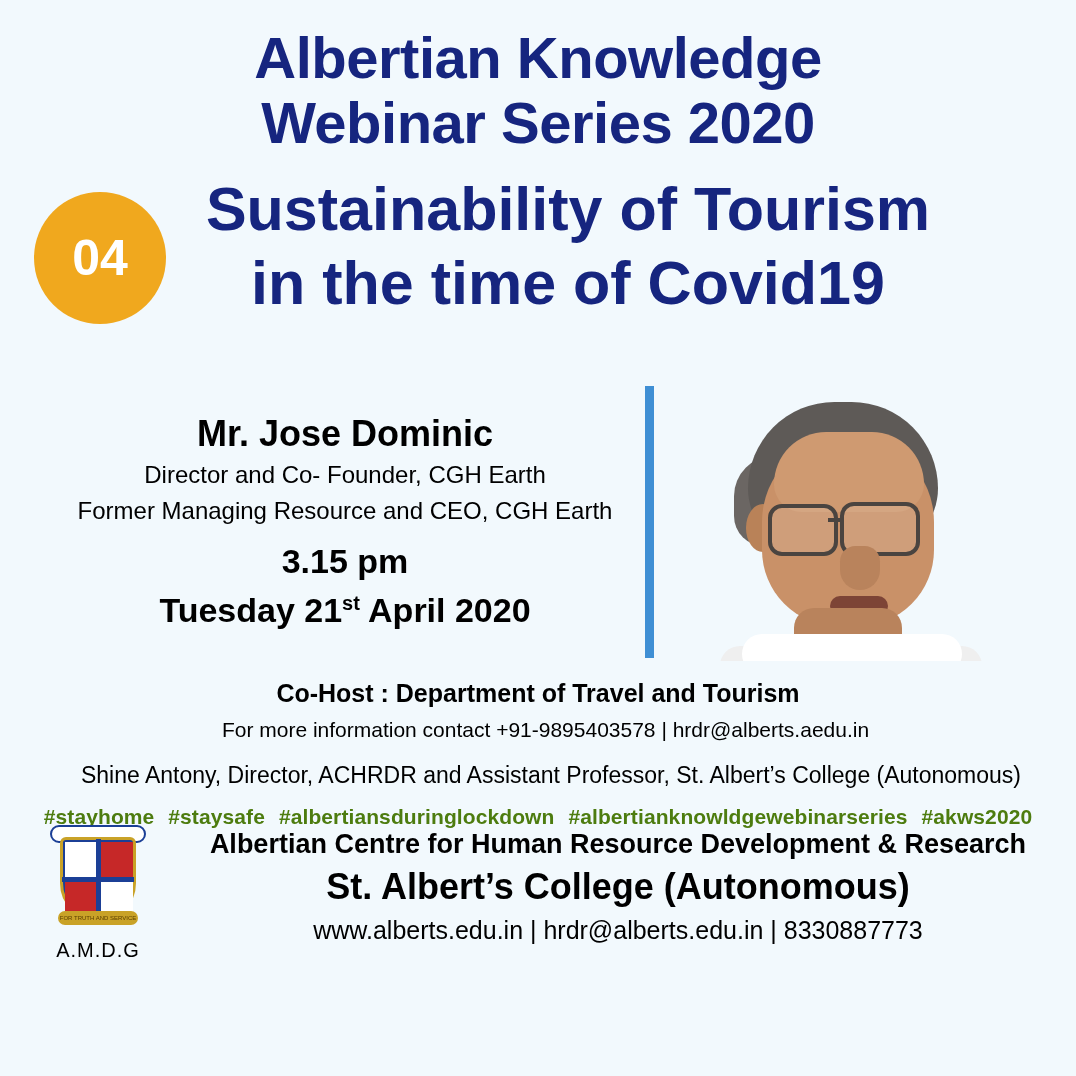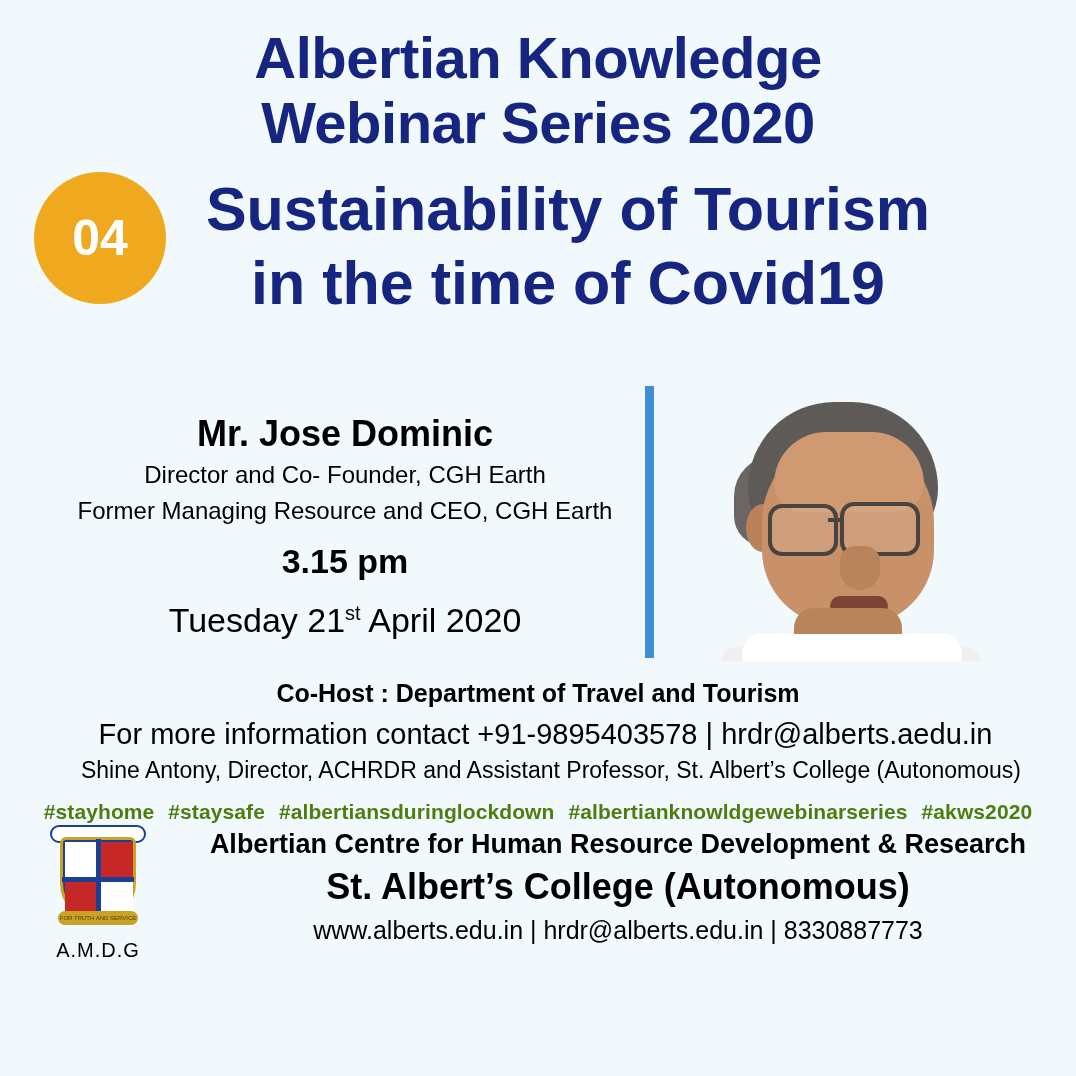--- a/index.html
+++ b/index.html
@@ -37,21 +37,21 @@
 
   
   .topic-row {
     position: relative;
     margin-top: 16px;
     height: 180px;
   }
   .badge {
     position: absolute;
     left: 34px;
-    top: 0;
+    top: 20px;
     width: 132px;
     height: 132px;
     border-radius: 50%;
     background: #f0a81e;
     color: #ffffff;
     font-weight: bold;
     font-size: 50px;
     display: flex;
     align-items: center;
     justify-content: center;
@@ -91,22 +91,22 @@
     line-height: 1.32;
     margin-top: 4px;
   }
   .speaker-time {
     font-size: 34px;
     font-weight: bold;
     margin-top: 16px;
   }
   .speaker-date {
     font-size: 34px;
-    font-weight: normal;
-    margin-top: 20px;
+    font-weight: bold;
+    margin-top: 10px;
   }
   .speaker-date sup {
     font-size: 20px;
     vertical-align: super;
   }
   .divider-bar {
     position: absolute;
     left: 645px;
     top: 0px;
     width: 9px;
@@ -180,27 +180,27 @@
   .info {
     text-align: center;
     margin-top: 18px;
     color: #000000;
   }
   .cohost {
     font-size: 25px;
     font-weight: bold;
   }
   .contact {
-    font-size: 29px;
+    font-size: 21px;
     margin-top: 10px;
     margin-left: 15px;
   }
   .coordinator {
     font-size: 23px;
-    margin-top: 6px;
+    margin-top: 20px;
     padding-left: 26px;
   }
   .hashtags {
     margin-top: 16px;
     color: #4d7c0f;
     font-size: 21px;
     font-weight: bold;
     letter-spacing: 0.1px;
   }
   .hashtags span { margin: 0 4px; }

